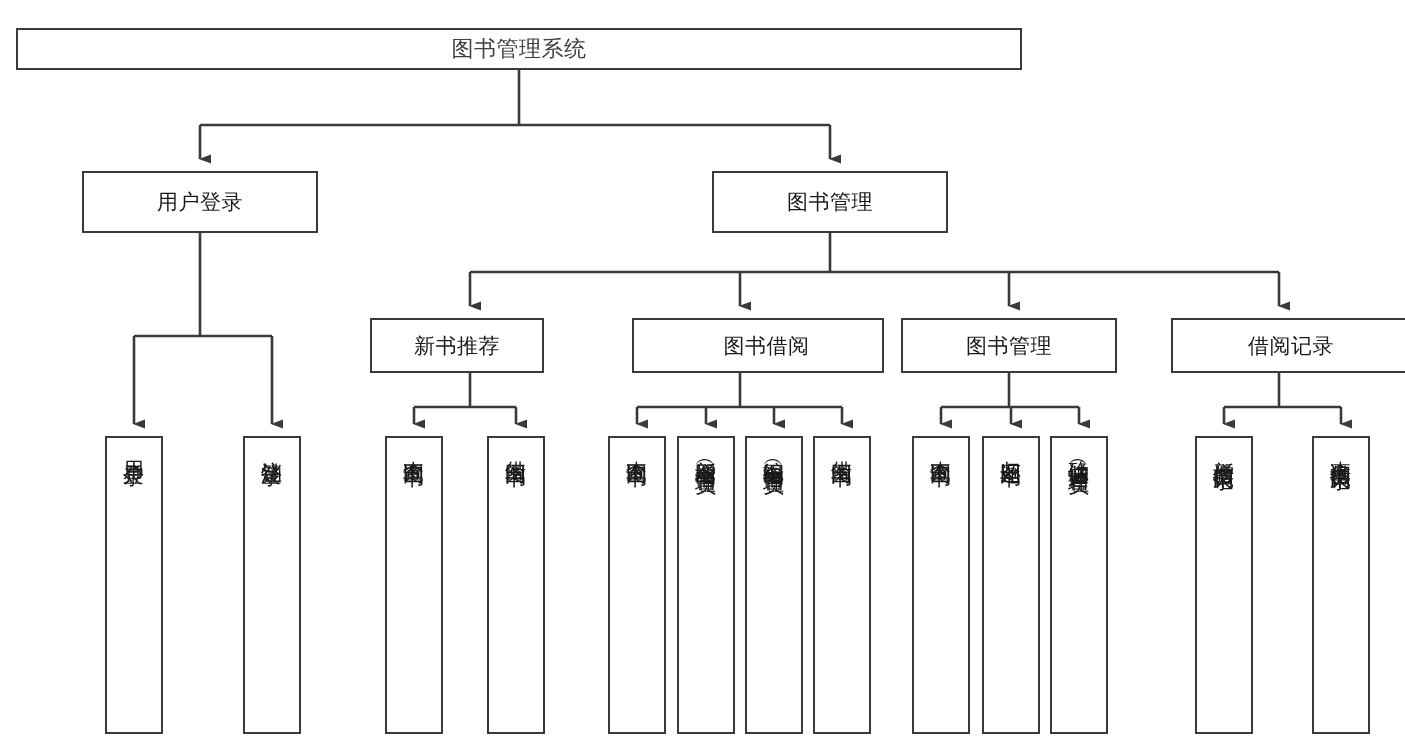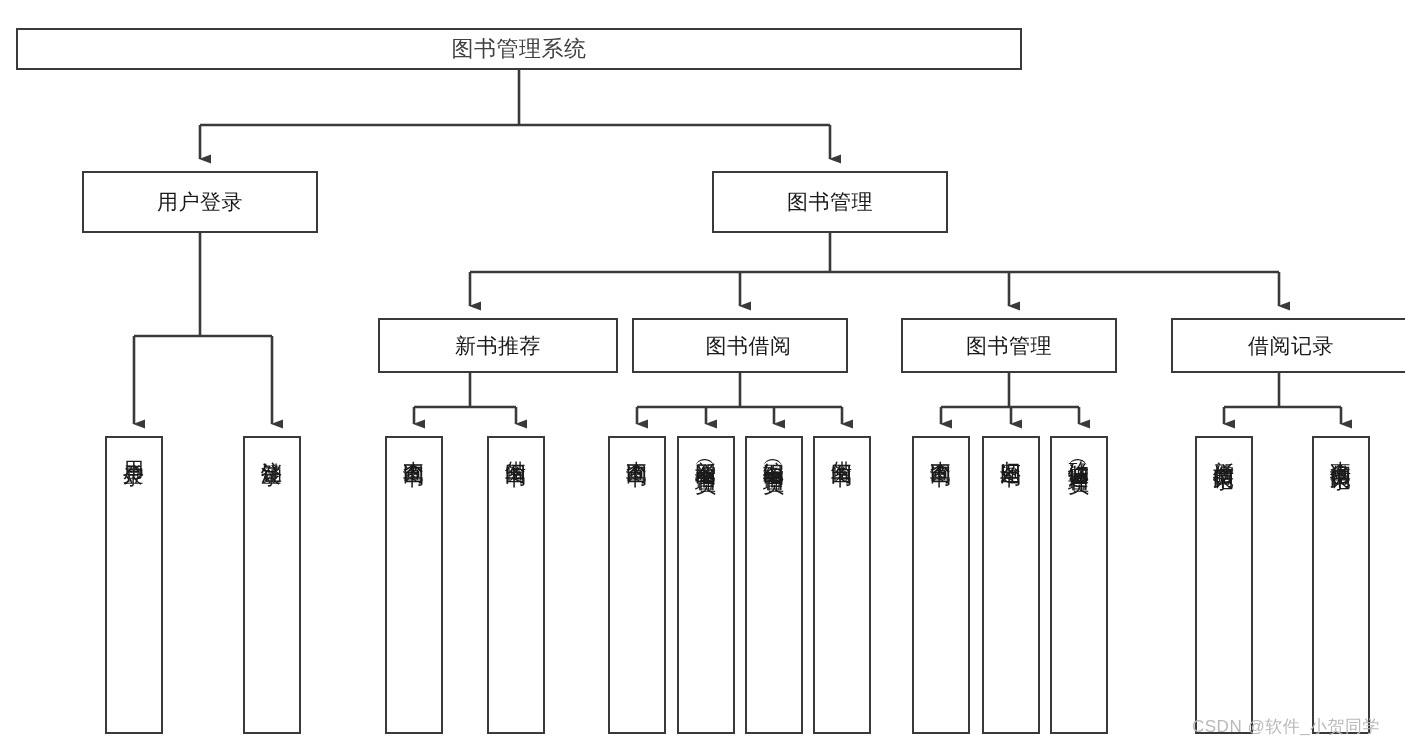--- a/index.html
+++ b/index.html
@@ -117,24 +117,24 @@
   <div id="node-layer">
       <div class="node horizontal root" style="left: 16px; top: 28px; width: 1006px; height: 42px; border-color: rgb(58, 58, 58); color: #404040;">
         <span class="label">图书管理系统</span>
       </div>
       <div class="node horizontal" style="left: 82px; top: 171px; width: 236px; height: 62px; border-color: rgb(58, 58, 58); color: rgb(26, 26, 26);">
         <span class="label">用户登录</span>
       </div>
       <div class="node horizontal" style="left: 712px; top: 171px; width: 236px; height: 62px; border-color: rgb(58, 58, 58); color: rgb(26, 26, 26);">
         <span class="label">图书管理</span>
       </div>
-      <div class="node horizontal" style="left: 378px; top: 318px; width: 240px; height: 55px; border-color: rgb(58, 58, 58); color: rgb(26, 26, 26);">
+      <div class="node horizontal" style="left: 370px; top: 318px; width: 174px; height: 55px; border-color: rgb(58, 58, 58); color: rgb(26, 26, 26);">
         <span class="label">新书推荐</span>
       </div>
-      <div class="node horizontal" style="left: 632px; top: 318px; width: 216px; height: 55px; border-color: rgb(58, 58, 58); color: rgb(26, 26, 26); padding-left: 17px;">
+      <div class="node horizontal" style="left: 632px; top: 318px; width: 252px; height: 55px; border-color: rgb(58, 58, 58); color: rgb(26, 26, 26); padding-left: 17px;">
         <span class="label">图书借阅</span>
       </div>
       <div class="node horizontal" style="left: 901px; top: 318px; width: 216px; height: 55px; border-color: rgb(58, 58, 58); color: rgb(26, 26, 26);">
         <span class="label">图书管理</span>
       </div>
       <div class="node horizontal" style="left: 1171px; top: 318px; width: 240px; height: 55px; border-color: rgb(58, 58, 58); color: rgb(26, 26, 26);">
         <span class="label">借阅记录</span>
       </div>
       <div class="node vertical" style="left: 105px; top: 436px; width: 58px; height: 298px; border-color: rgb(58, 58, 58); color: rgb(26, 26, 26);">
         <span class="label">用户登录</span>
@@ -170,14 +170,13 @@
         <span class="label">确认归还（管理员）</span>
       </div>
       <div class="node vertical" style="left: 1195px; top: 436px; width: 58px; height: 298px; border-color: rgb(58, 58, 58); color: rgb(26, 26, 26);">
         <span class="label">新增借阅记录</span>
       </div>
       <div class="node vertical" style="left: 1312px; top: 436px; width: 58px; height: 298px; border-color: rgb(58, 58, 58); color: rgb(26, 26, 26);">
         <span class="label">查询借阅记录</span>
       </div>
     </div>
 
-  <div class="watermark" style="left: 1192px; top: 715px; color: rgb(185, 185, 185);">CSDN @软件_小贺同学</div>
 </div>
 
 </body></html>

